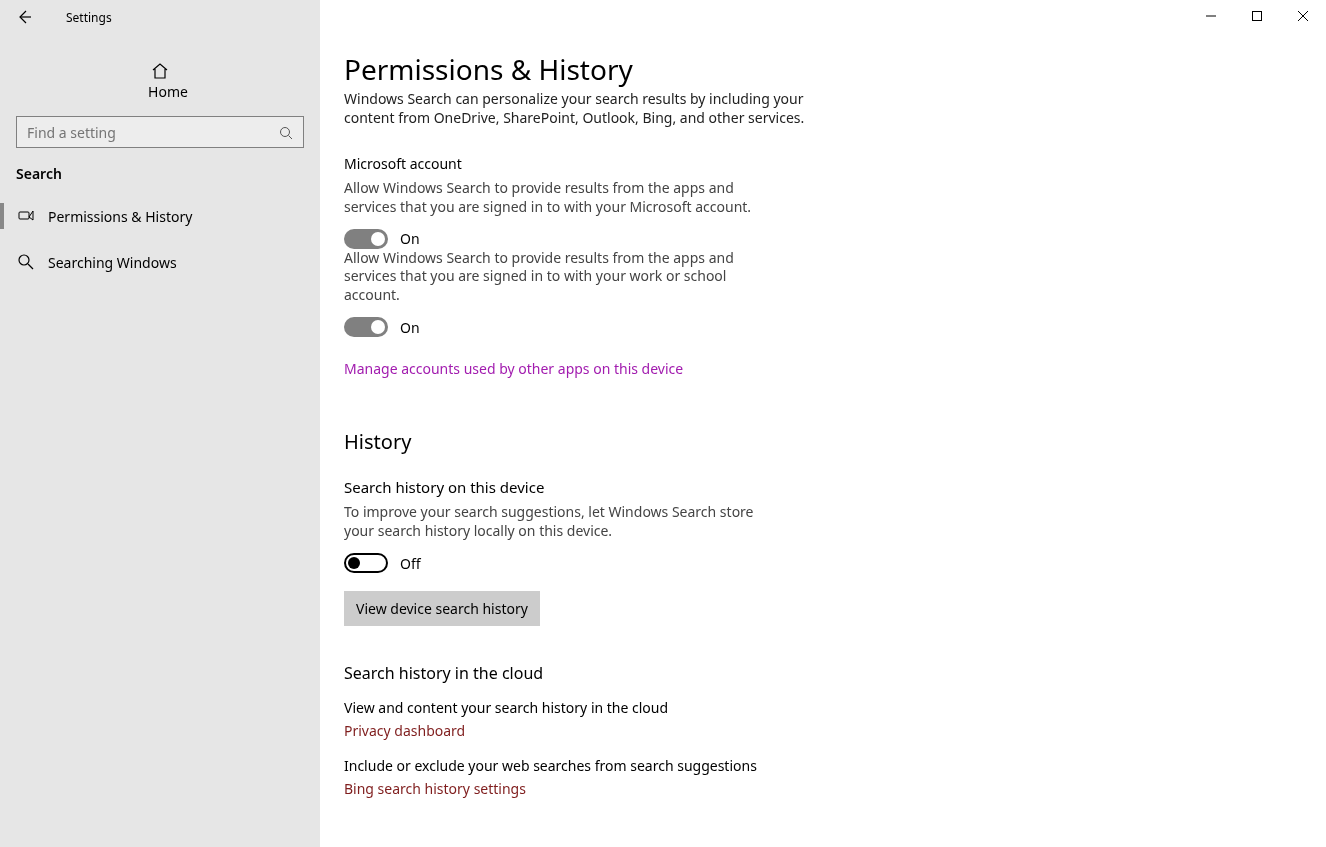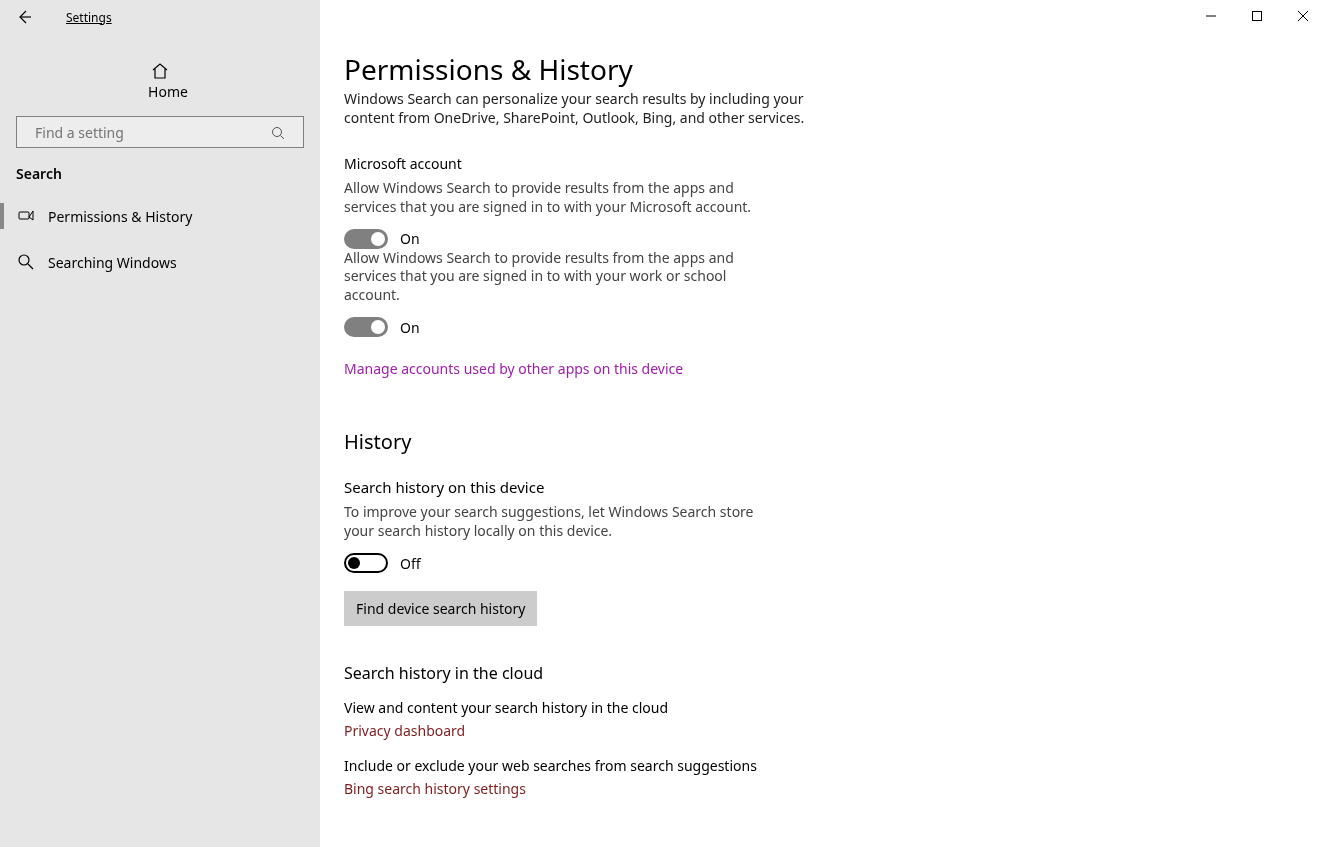--- a/index.html
+++ b/index.html
@@ -21,21 +21,20 @@
     background: #e6e6e6;
     display: flex;
     flex-direction: column;
     flex-shrink: 0;
   }
   .sidebar-top {
     display: flex;
     align-items: center;
     height: 34px;
     padding-left: 10px;
-    text-decoration: underline;
   }
   .back-btn {
     width: 28px;
     height: 28px;
     display: flex;
     align-items: center;
     justify-content: center;
     cursor: pointer;
   }
   .sidebar-title {
@@ -60,21 +59,21 @@
     padding: 0 16px;
     margin-top: 10px;
   }
   .search-box {
     display: flex;
     align-items: center;
     width: 100%;
     height: 32px;
     background: #ededed;
     border: 1px solid #808080;
-    padding: 0 18px;
+    padding: 0 10px;
   }
   .search-box input {
     flex: 1;
     border: none;
     background: transparent;
     font-size: 14px;
     font-family: inherit;
     color: #555;
     outline: none;
   }
@@ -343,21 +342,21 @@
     <h2 class="history-heading">History</h2>
 
     <div class="subheading" style="margin-top:22px;font-size:15px;">Search history on this device</div>
     <div class="desc">To improve your search suggestions, let Windows Search store your search history locally on this device.</div>
     <div class="toggle-row">
       <div class="toggle off">
           <div class="knob"></div>
         </div>
       <div class="toggle-label">Off</div>
     </div>
-    <button class="btn">Find device search history</button>
+    <button class="btn">View device search history</button>
 
     <div class="cloud-sub">Search history in the cloud</div>
     <div class="cloud-line1">View and content your search history in the cloud</div>
     <div class="cloud-link">Privacy dashboard</div>
     <div class="cloud-block2">
       <div class="cloud-line1">Include or exclude your web searches from search suggestions</div>
       <div class="cloud-link">Bing search history settings</div>
     </div>
   </div>
 </div>

